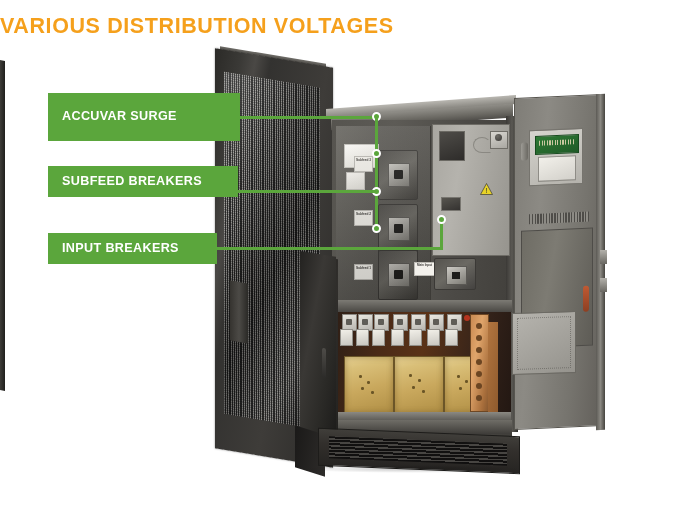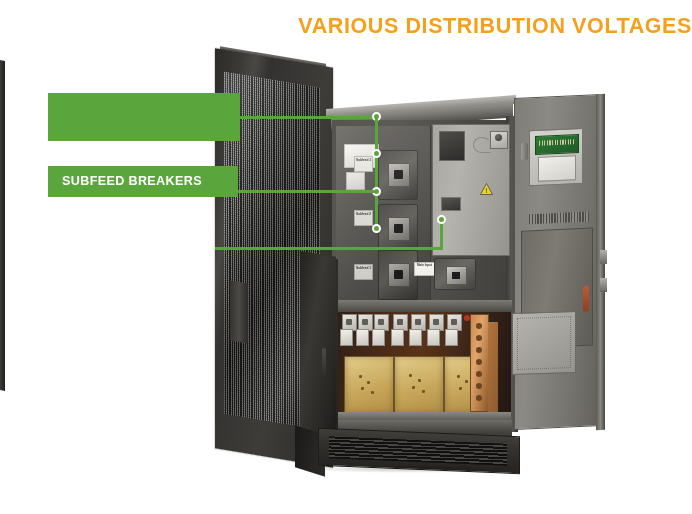--- a/index.html
+++ b/index.html
@@ -5,21 +5,21 @@
   html,body{margin:0;padding:0;background:#ffffff;}
   body{
     width:692px;height:514px;position:relative;overflow:hidden;
     font-family:"Liberation Sans","DejaVu Sans",sans-serif;
     -webkit-font-smoothing:antialiased;
   }
   #root{position:absolute;inset:0;background:#ffffff;}
 
   
   .title{
-    position:absolute;left:0;top:14px;width:692px;text-align:right;
+    position:absolute;left:0;top:14px;width:692px;text-align:left;
     font-size:21.5px;font-weight:bold;letter-spacing:0.6px;
     color:#F5A01C;font-family:"Liberation Sans","DejaVu Sans",sans-serif;
   }
 
   
   #photo{position:absolute;left:0;top:0;width:692px;height:514px;}
 
   
   .door-left-frame{
     position:absolute;left:215px;top:58px;width:118px;height:400px;
@@ -495,21 +495,25 @@
   <div class="node" style="left:372px;top:224px;"></div>
 
   <div class="lead" style="left:236px;top:190px;width:142px;height:3px;"></div>
 
   <div class="lead" style="left:215px;top:247px;width:228px;height:3px;"></div>
   <div class="lead" style="left:440px;top:219px;width:3px;height:30px;"></div>
   <div class="node" style="left:437px;top:215px;"></div>
 
   <div class="callout" id="callout-accuvar">
     <div class="txt">
+      <div>ACCUVAR SURGE</div>
     </div>
   </div>
 
   <div class="callout" id="callout-subfeed">
     <div class="txt">SUBFEED BREAKERS</div>
   </div>
 
+  <div class="callout" id="callout-input">
+    <div class="txt">INPUT BREAKERS</div>
+  </div>
 
 </div>
 
 </body></html>

